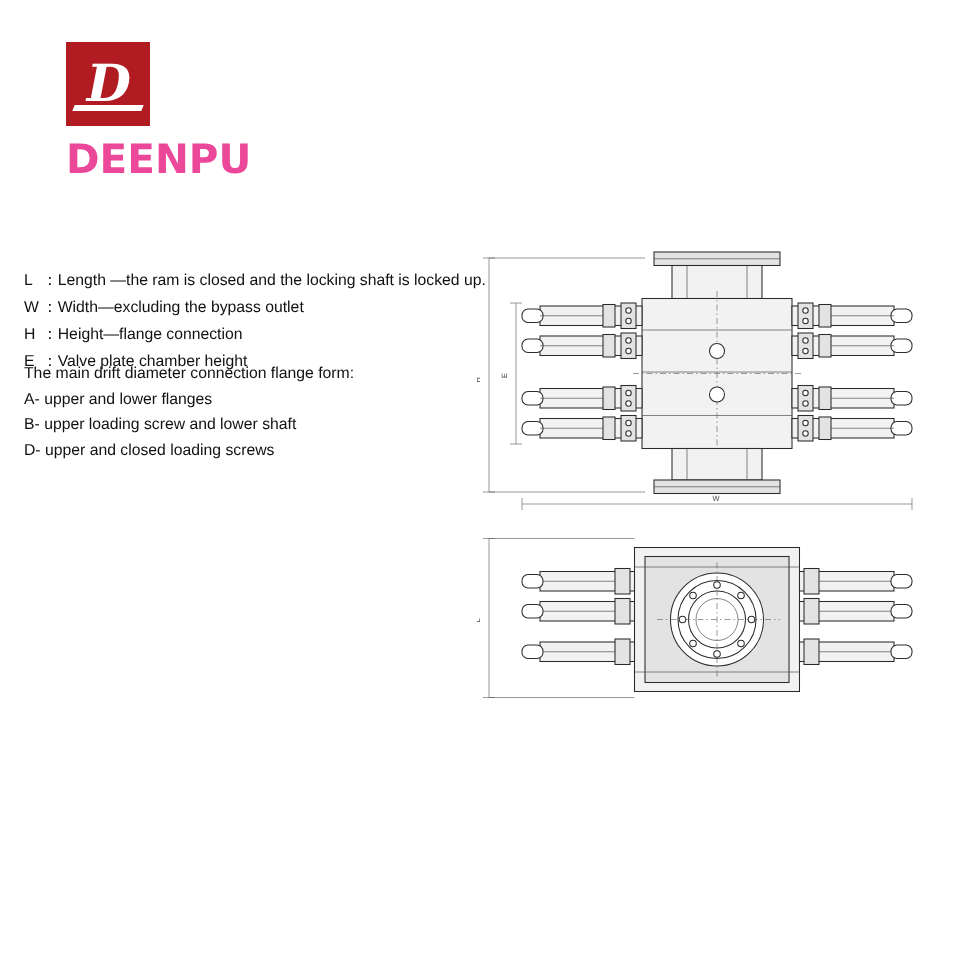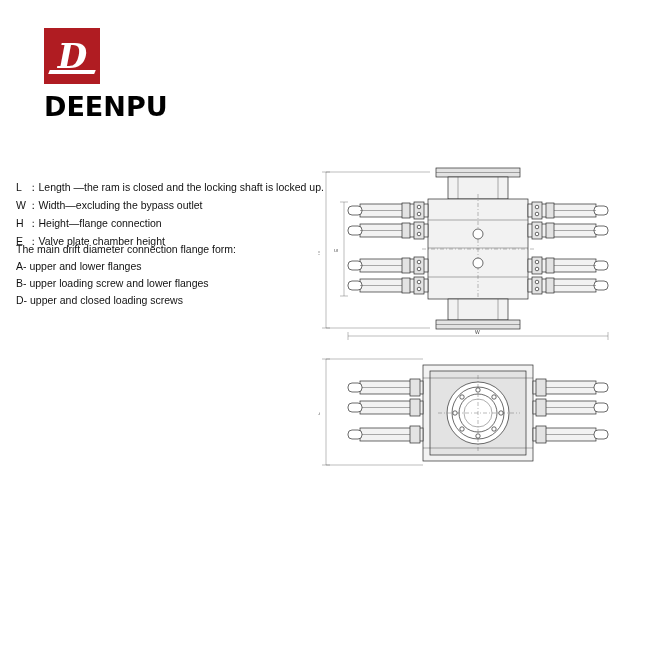--- a/index.html
+++ b/index.html
@@ -46,21 +46,21 @@
     position: absolute;
     width: 46px;
     height: 4px;
     background: #ffffff;
     left: 5px;
     top: 42px;
     transform: skewX(-22deg);
   }
   .logo-word {
     margin-top: 9px;
-    color: #000000;
+    color: #ec4899;
     font-family: "DejaVu Sans", sans-serif;
     font-weight: bold;
     font-size: 27px;
     letter-spacing: 0px;
     line-height: 1;
     white-space: nowrap;
   }
 
   
   .spec-block {
@@ -143,21 +143,21 @@
     <span class="key">H</span><span>：Height—flange connection</span>
   </div>
   <div class="spec-line">
     <span class="key">E</span><span>：Valve plate chamber height</span>
   </div>
 </div>
 
 <div class="flange-block">
   <div class="flange-title">The main drift diameter connection flange form:</div>
   <div class="flange-item">A- upper and lower flanges</div>
-  <div class="flange-item">B- upper loading screw and lower flanges</div>
+  <div class="flange-item">B- upper loading screw and lower shaft</div>
   <div class="flange-item">D- upper and closed loading screws</div>
 </div>
 
 <div class="drawing" id="drawing-top">
 <svg width="318" height="180" viewBox="0 0 318 180">
 
   <g>
     <line class="ln-dim" x1="8" y1="12" x2="8" y2="168"></line>
     <line class="ln-dim" x1="4" y1="12" x2="12" y2="12"></line>
     <line class="ln-dim" x1="4" y1="168" x2="12" y2="168"></line>

